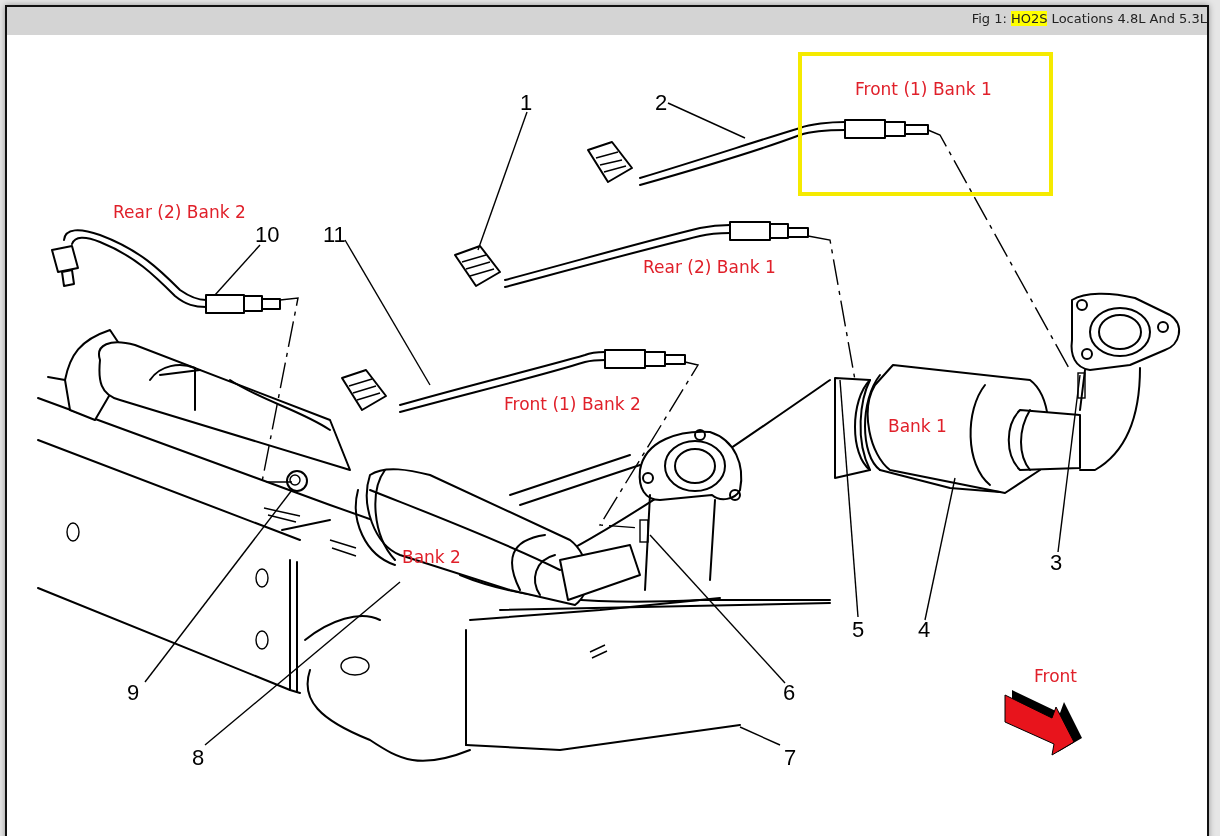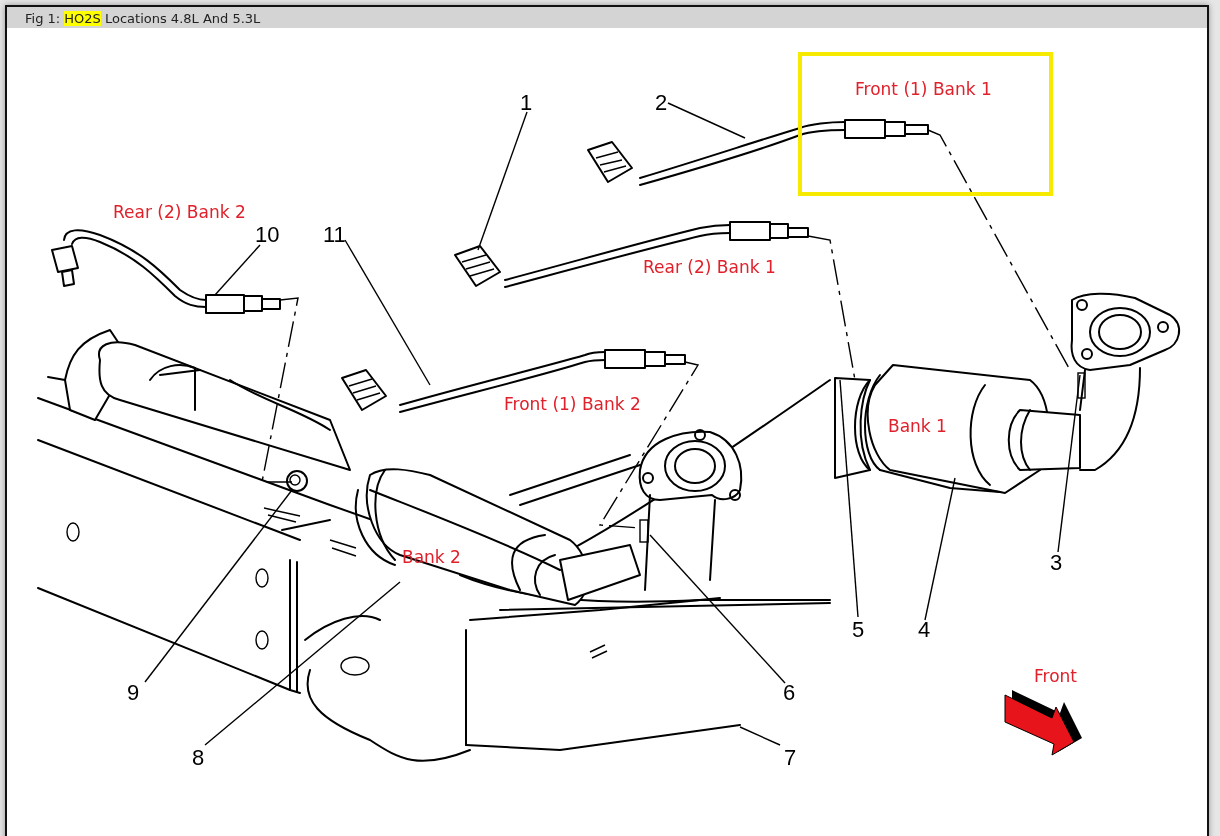--- a/index.html
+++ b/index.html
@@ -1,18 +1,18 @@
 <!DOCTYPE html>
 <html><head>
 <meta charset="utf-8">
 <style>
   html, body { margin:0; padding:0; background:#e6e6e6; }
   body { width:1220px; height:836px; position:relative; overflow:hidden; font-family:"Liberation Sans", sans-serif; }
   .frame { position:absolute; left:5px; top:5px; width:1200px; height:840px; background:#fff; border:2px solid #111; box-shadow:0 0 6px rgba(0,0,0,0.35); }
-  .titlebar { position:absolute; left:0; top:0; right:0; height:21px; background:#d4d4d4; font-family:"DejaVu Sans", sans-serif; font-size:13px; color:#222; line-height:23px; padding-left:18px; white-space:nowrap; }
+  .titlebar { position:absolute; left:0; top:0; right:0; height:28px; background:#d4d4d4; font-family:"DejaVu Sans", sans-serif; font-size:13px; color:#222; line-height:23px; padding-left:18px; white-space:nowrap;text-align:right; }
   .hl { background:#ffff00; }
   svg.dia { position:absolute; left:0; top:0; }
   .ann { font-family:"DejaVu Sans", sans-serif; font-size:17px; fill:#e0202a; }
   .num { font-family:"Liberation Sans", sans-serif; font-size:22px; fill:#000; }
   .ln { stroke:#000; stroke-width:2; fill:none; stroke-linecap:round; stroke-linejoin:round; }
   .thin { stroke:#000; stroke-width:1.4; fill:none; }
   .fillw { fill:#fff; stroke:#000; stroke-width:2; stroke-linejoin:round; }
   .dash { stroke:#000; stroke-width:1.4; fill:none; stroke-dasharray:26 6 4 6; }
 </style>
 </head>

